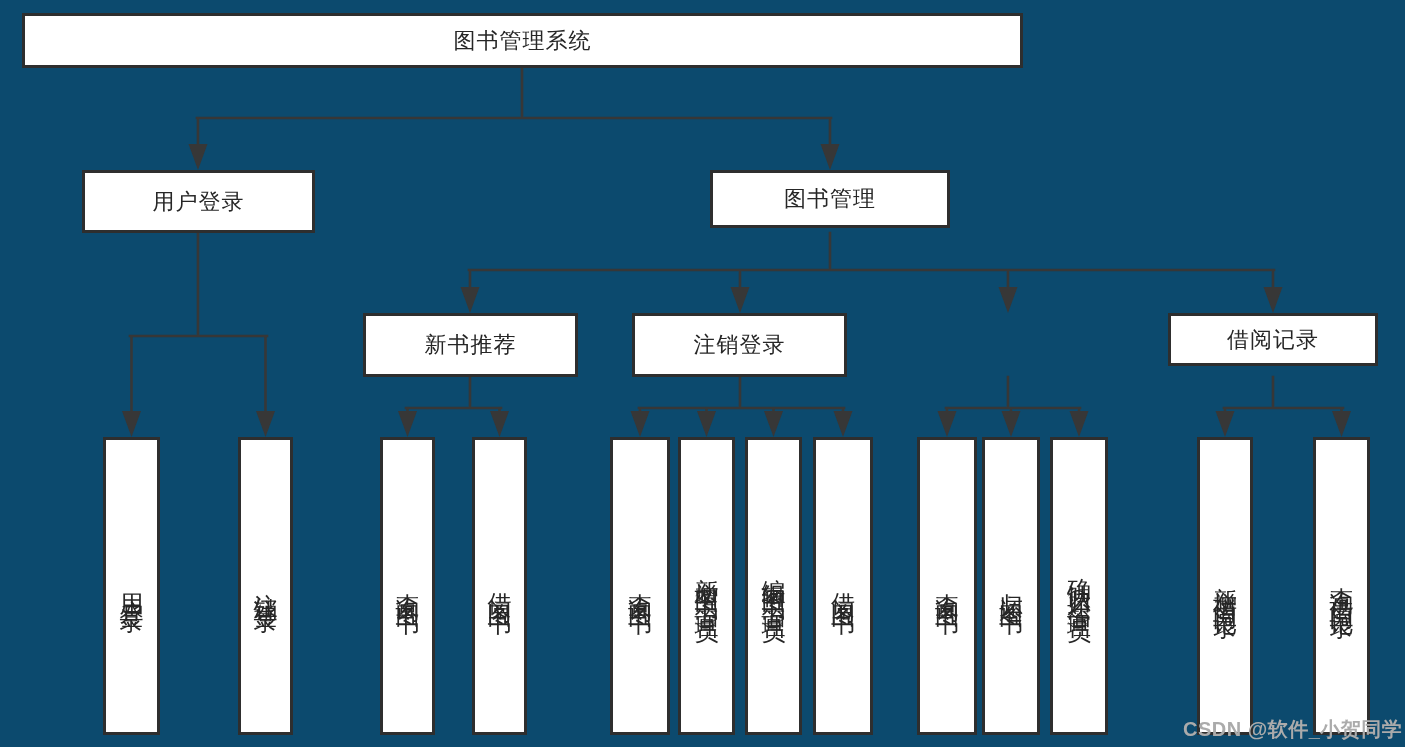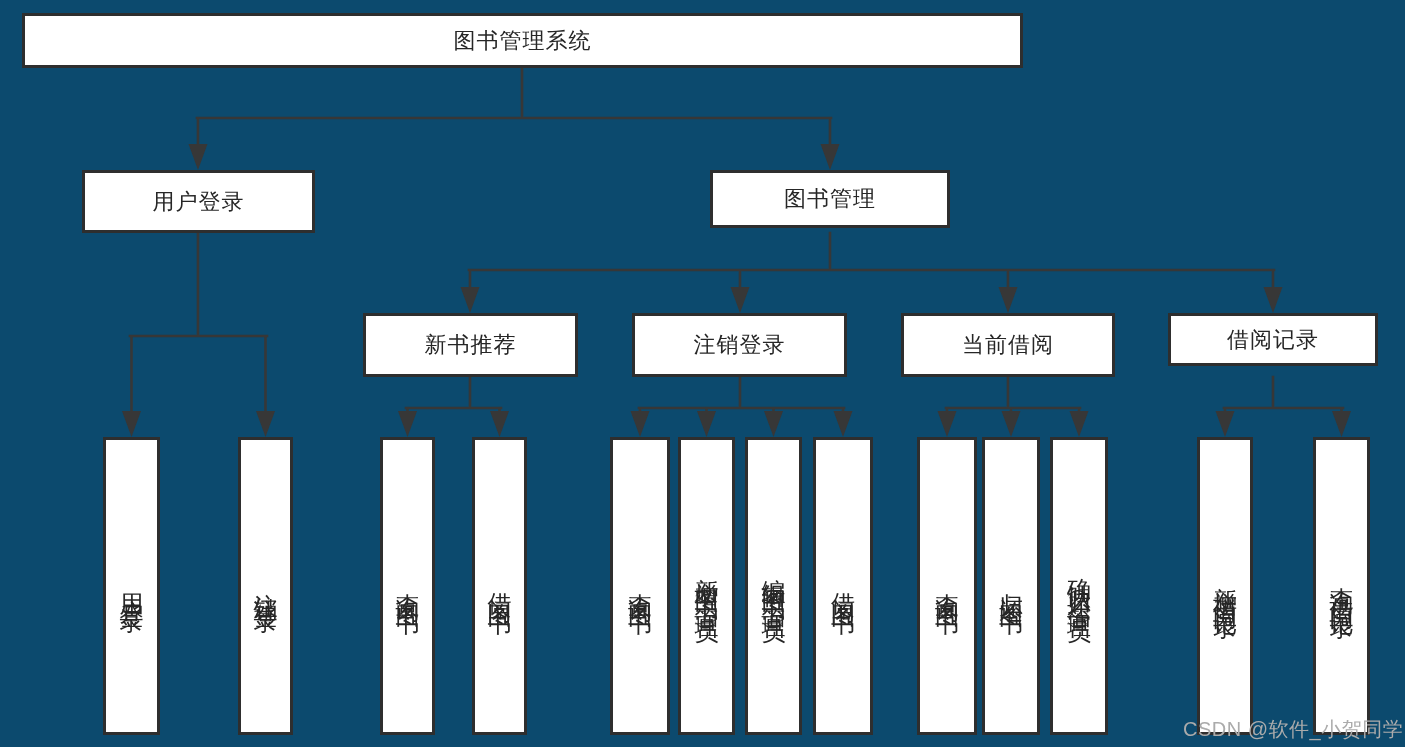--- a/index.html
+++ b/index.html
@@ -46,20 +46,21 @@
   }
   .watermark {
     position: absolute;
     left: 1183px;
     top: 716px;
     font-size: 20px;
     color: #ababab;
     white-space: nowrap;
     z-index: 5;
     letter-spacing: 0.5px;
+    font-weight: bold;
   }
 </style>
 </head>
 <body>
 
 <div class="canvas">
 
   <svg class="connectors" width="1405" height="747" viewBox="0 0 1405 747">
     <g stroke="#373737" stroke-width="2.6" fill="none" stroke-linecap="square">
 
@@ -117,23 +118,20 @@
   <div class="node" style="left:710px;top:170px;width:240px;height:58px">
     <span class="hlabel">图书管理</span>
   </div>
 
   <div class="node" style="left:363px;top:313px;width:215px;height:64px">
     <span class="hlabel">新书推荐</span>
   </div>
   <div class="node" style="left:632px;top:313px;width:215px;height:64px">
     <span class="hlabel">注销登录</span>
   </div>
-  <div class="node" style="left:901px;top:313px;width:214px;height:64px">
-    <span class="hlabel">当前借阅</span>
-  </div>
   <div class="node" style="left:1168px;top:313px;width:210px;height:53px">
     <span class="hlabel">借阅记录</span>
   </div>
 
   <div class="node vnode" style="left:103px;top:437px;width:57px;height:298px">
     <span class="vlabel">用户登录</span>
   </div>
   <div class="node vnode" style="left:238px;top:437px;width:55px;height:298px">
     <span class="vlabel">注销登录</span>
   </div>

